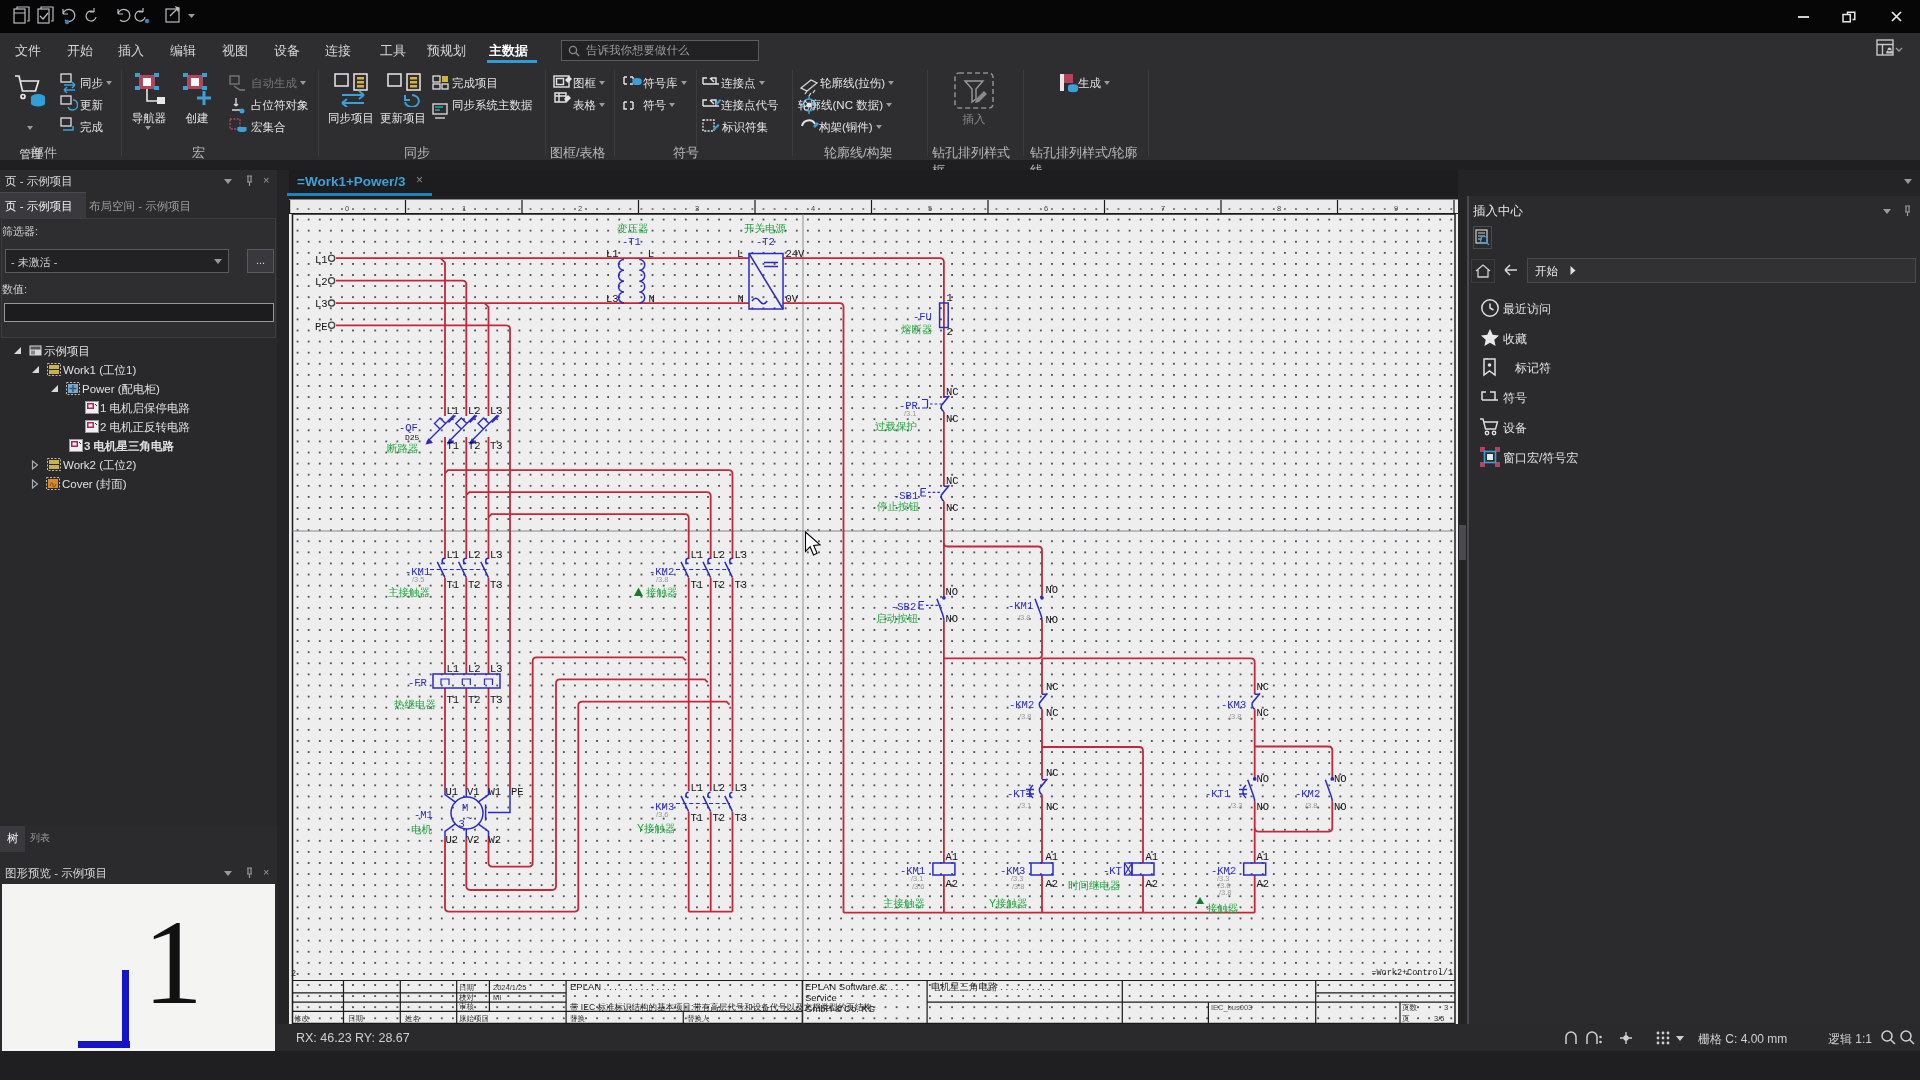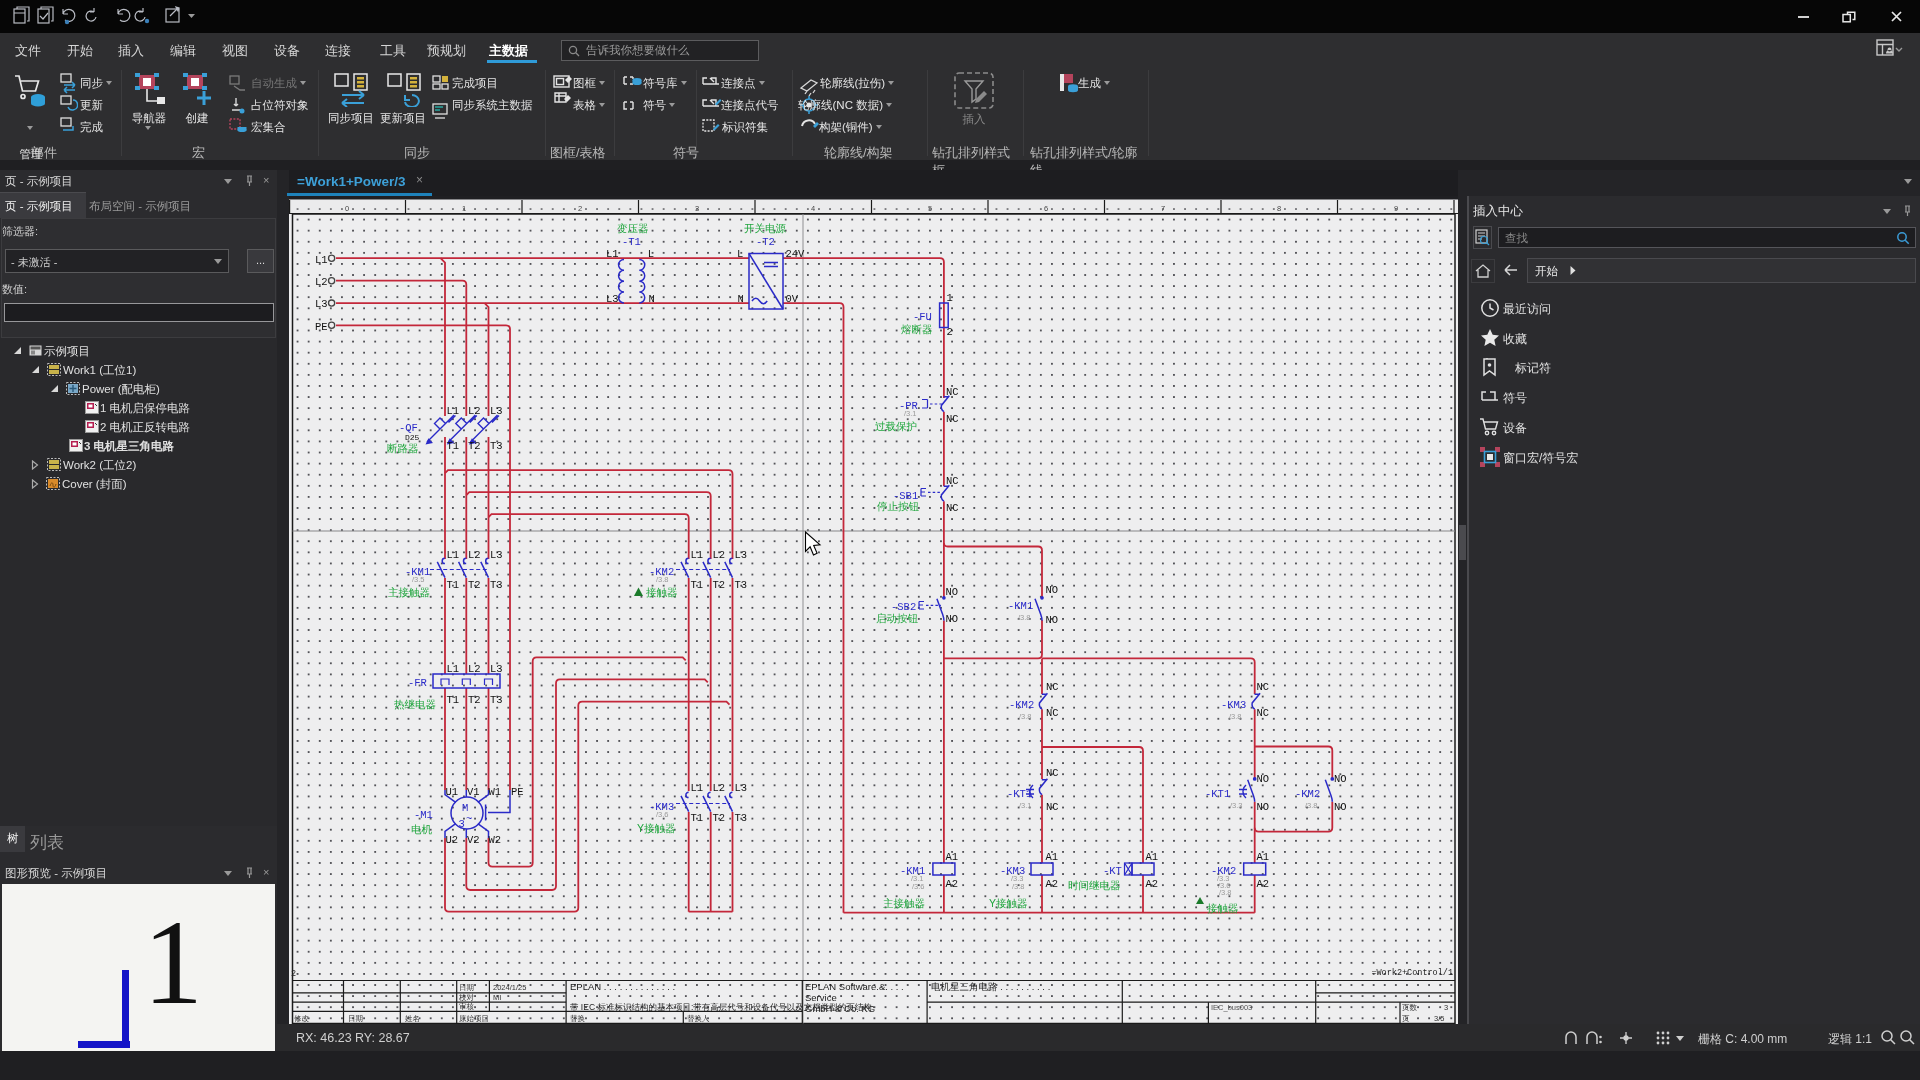--- a/index.html
+++ b/index.html
@@ -386,21 +386,21 @@
             <path d="M1.5 1l5 4-5 4z" fill="none" stroke="#aaa" stroke-width="1.2"></path>
           </svg><svg style="position:absolute;left:-16px;top:0" width="14" height="13">
             <rect x="0.5" y="0.5" width="13" height="12" fill="none" stroke="#bbb" stroke-dasharray="2 1.5"></rect>
             <rect x="2" y="2" width="10" height="9" fill="#d88a2a"></rect>
             <path d="M4 9c1-4 3-4 3-1s2 3 3-1" stroke="#7a4a10" fill="none"></path>
           </svg>Cover (封面)</div>
     </div>
 
     <div class="abs" style="left:0;top:656px;width:25px;height:26px;background:#3a3a3e;"></div>
     <div class="abs" style="left:7px;top:661px;font-size:11.5px;color:#f0f0f0;">树</div>
-    <div class="abs" style="left:30px;top:661px;font-size:17px;color:#9a9a9a;">列表</div>
+    <div class="abs" style="left:30px;top:661px;font-size:10px;color:#9a9a9a;">列表</div>
 
     <div class="abs phead" style="left:5px;top:696px;">图形预览 - 示例项目</div>
     <div class="abs tri-d" style="left:224px;top:701px;"></div>
     <svg class="abs" style="left:245px;top:697px" width="9" height="12">
         <path d="M2 1h5M3 1v6h3V1M2 7h5M4.5 7v4" stroke="#9a9a9a" fill="none" stroke-width="1.2"></path>
       </svg>
     <div class="abs picon" style="left:263px;top:696px;font-size:11px;">×</div>
 
     <div class="abs" style="left:2px;top:714px;width:273px;height:167px;background:#f4f4f2;">
       <div class="abs" style="left:141px;top:19px;font-family:'Liberation Serif',serif;font-size:120px;color:#111;line-height:120px;">1</div>
@@ -787,27 +787,20 @@
     <div class="abs" style="left:6px;top:56px;width:19px;height:23px;border:1px solid #4a4a4e;">
       <svg width="17" height="21">
           <g stroke="#cfcfcf" fill="none" stroke-width="1.2">
             <rect x="2" y="3" width="11" height="13"></rect>
             <path d="M4 6h7M4 9h7M4 12h4"></path>
             <circle cx="10" cy="13" r="3.5" stroke="#3aa0d8"></circle>
             <path d="M12.5 15.5l2.5 2.5" stroke="#3aa0d8"></path>
           </g>
         </svg>
     </div>
-    <div class="abs" style="left:31px;top:57px;width:418px;height:21px;background:#1d1d20;border:1px solid #55555a;">
-      <div class="abs" style="left:6px;top:3px;font-size:11.5px;color:#8a8a8a;">查找</div>
-      <svg class="abs" style="right:4px;top:3px" width="15" height="15">
-          <circle cx="6" cy="6" r="4.2" stroke="#3b9bd6" fill="none" stroke-width="1.5"></circle>
-          <path d="M9.2 9.2l3.5 3.5" stroke="#3b9bd6" stroke-width="1.5"></path>
-        </svg>
-    </div>
 
     <div class="abs" style="left:4px;top:89px;width:24px;height:24px;border:1px solid #3c3c3f;">
       <svg width="22" height="22">
           <path d="M4 11l7-6 7 6M6 10v7h10v-7" stroke="#cfcfcf" fill="none" stroke-width="1.3"></path>
         </svg>
     </div>
     <div class="abs" style="left:33px;top:89px;width:24px;height:24px;">
       <svg width="22" height="22">
           <path d="M17 11H5m0 0l5-5m-5 5l5 5" stroke="#d8d8d8" fill="none" stroke-width="1.5"></path>
         </svg>

